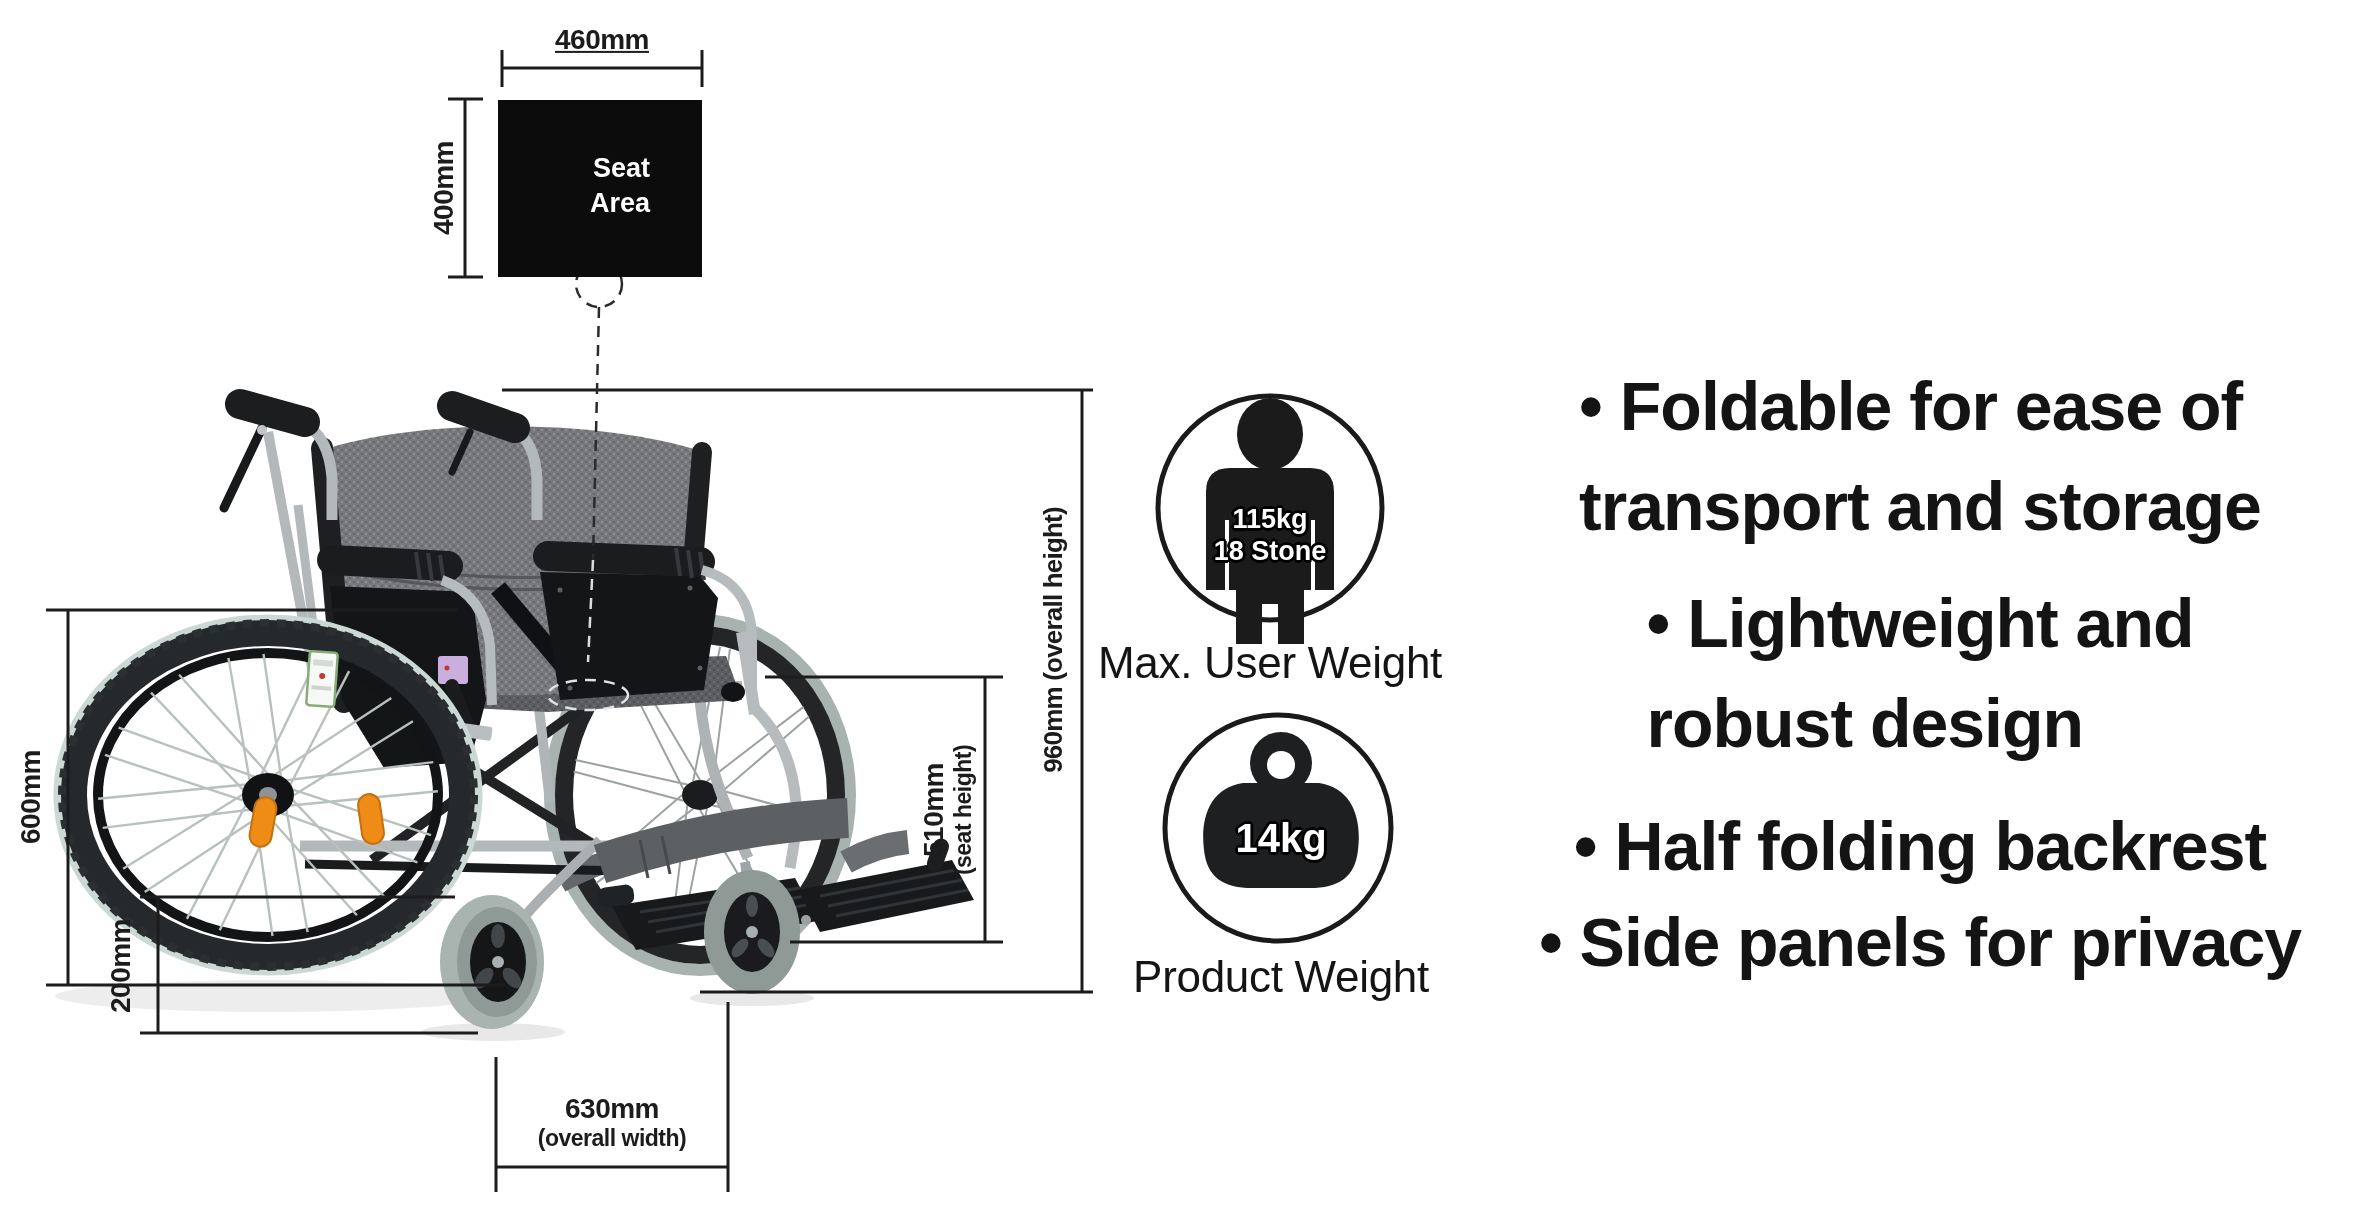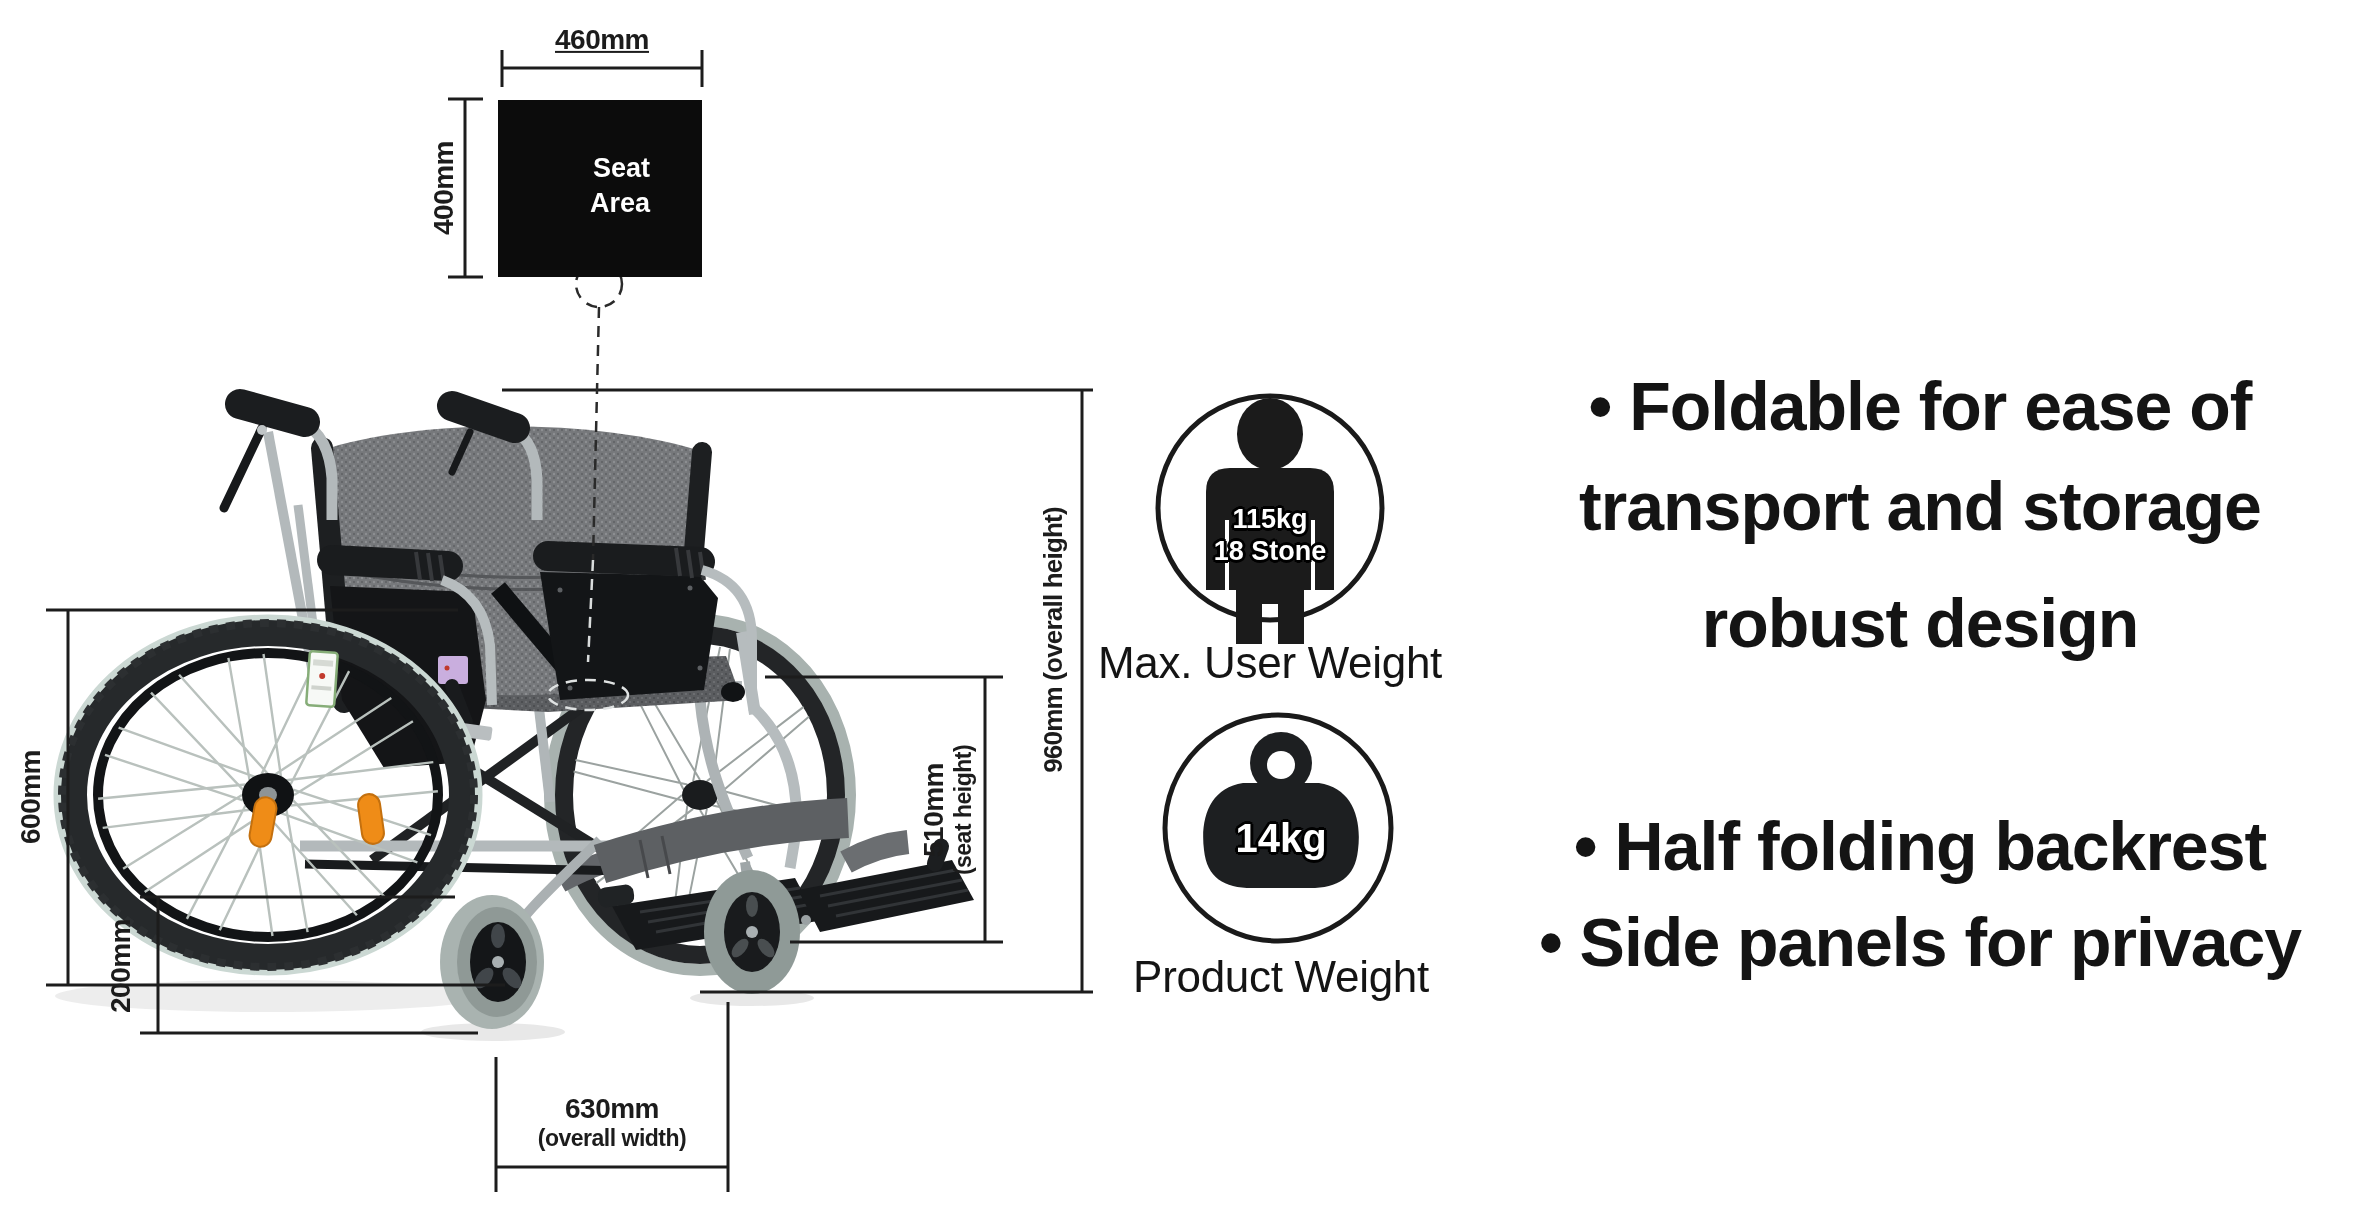--- a/index.html
+++ b/index.html
@@ -14,21 +14,21 @@
   .lbl .cap{font-size:23px;display:block;}
   .seat-label{position:absolute;left:600px;top:186px;transform:translate(-50%,-50%);
        color:#fff;font-weight:bold;font-size:27px;width:100px;text-align:right;line-height:1.3;}
   .seatbox{position:absolute;left:498px;top:100px;width:204px;height:177px;background:#0c0c0c;}
   .badge-val{position:absolute;transform:translate(-50%,-50%);font-weight:bold;color:#fff;
        white-space:nowrap;
        text-shadow:-2px -2px 0 #000,2px -2px 0 #000,-2px 2px 0 #000,2px 2px 0 #000,
                    0 -3px 0 #000,0 3px 0 #000,-3px 0 0 #000,3px 0 0 #000;}
   .badge-lbl{position:absolute;transform:translate(-50%,-50%);font-weight:normal;font-size:44px;
        letter-spacing:-0.3px;white-space:nowrap;color:#141414;}
-  .feature{position:absolute;left:1920px;transform:translateX(-50%);text-align:center;
+  .feature{position:absolute;left:1920px;transform:translateX(-50%);
        font-weight:bold;font-size:68px;letter-spacing:-1px;line-height:100px;
        color:#141414;white-space:nowrap;}
   svg{position:absolute;left:0;top:0;}
 </style>
 </head>
 <body>
 
 <div class="stage">
 
   <svg width="2362" height="1230" viewBox="0 0 2362 1230">
@@ -245,20 +245,21 @@
   <div class="badge-lbl" style="left:1270px;top:663px;">Max. User Weight</div>
 
   <div class="badge-val" style="left:1281px;top:838px;font-size:40px;">14kg</div>
   <div class="badge-lbl" style="left:1281px;top:977px;">Product Weight</div>
 
   <div class="feature" style="top:356px;">
     <div>• Foldable for ease of</div>
     <div>transport and storage</div>
   </div>
   <div class="feature" style="top:573px;">
+    <div>• Lightweight and</div>
     <div>robust design</div>
   </div>
   <div class="feature" style="top:796px;">
     <div>• Half folding backrest</div>
   </div>
   <div class="feature" style="top:892px;">
     <div>• Side panels for privacy</div>
   </div>
 
 </div>

